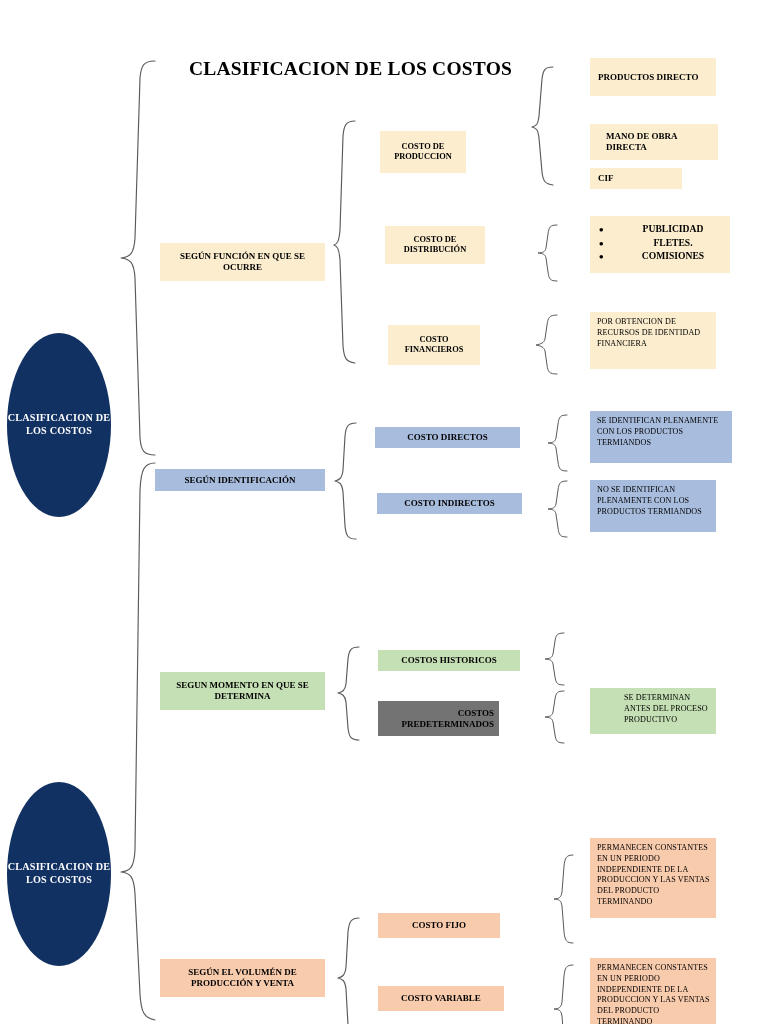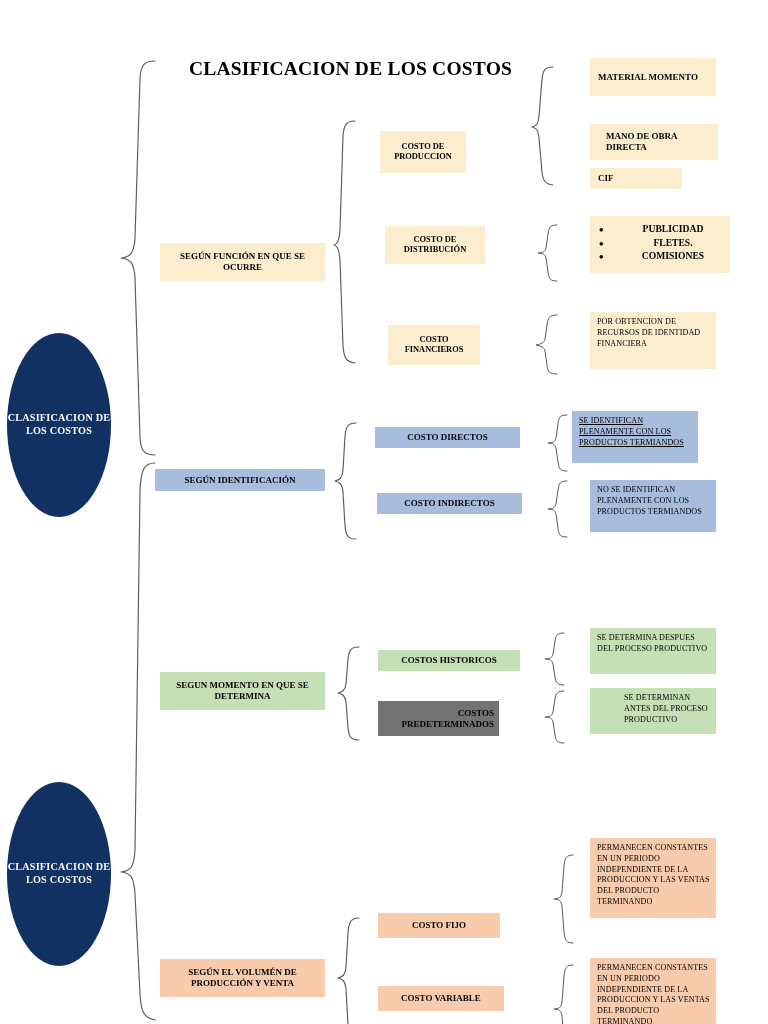--- a/index.html
+++ b/index.html
@@ -111,21 +111,21 @@
 
   <div class="node" style="left:380px; top:131px; width:86px; height:42px; background:#FBEDCE; font-size:8.4px;">
     <span>COSTO DE PRODUCCION</span>
   </div>
 
   <svg class="brace" style="left:530px; top:64px; width:26px; height:124px;" viewBox="0 0 26 124">
     <path d="M23 3 C15 3 13 6 12 15 L9 52 C8 61 6 62 2 63 C6 64 8 65 9 74 L12 108 C13 117 15 120 23 121"></path>
   </svg>
 
   <div class="node leftish" style="left:590px; top:58px; width:126px; height:38px; background:#FBEDCE; font-size:9px; padding-left:8px;">
-    <span>MATERIAL MOMENTO</span>
+    <span>PRODUCTOS DIRECTO</span>
   </div>
 
   <div class="node leftish" style="left:590px; top:124px; width:128px; height:36px; background:#FBEDCE; font-size:9px; padding-left:16px;">
     <span>MANO DE OBRA DIRECTA</span>
   </div>
 
   <div class="node leftish" style="left:590px; top:168px; width:92px; height:21px; background:#FBEDCE; font-size:9px; padding-left:8px;">
     <span>CIF</span>
   </div>
 
@@ -166,21 +166,21 @@
   </svg>
 
   <div class="node" style="left:375px; top:427px; width:145px; height:21px; background:#A8BDDE; font-size:9px;">
     <span>COSTO DIRECTOS</span>
   </div>
 
   <svg class="brace thin" style="left:546px; top:412px; width:24px; height:62px;" viewBox="0 0 24 62">
     <path d="M21 3 C14 3 13 5 12 12 L10 26 C9 30 7 30.5 2 31 C7 31.5 9 32 10 36 L12 50 C13 57 14 59 21 59"></path>
   </svg>
 
-  <div class="node desc" style="left:572px; top:411px; width:126px; height:52px; background:#A8BDDE; font-size:8.1px;text-decoration:underline;">
+  <div class="node desc" style="left:590px; top:411px; width:142px; height:52px; background:#A8BDDE; font-size:8.1px;">
     <span>SE IDENTIFICAN PLENAMENTE CON LOS PRODUCTOS TERMIANDOS</span>
   </div>
 
   <div class="node" style="left:377px; top:493px; width:145px; height:21px; background:#A8BDDE; font-size:9px;">
     <span>COSTO INDIRECTOS</span>
   </div>
 
   <svg class="brace thin" style="left:546px; top:478px; width:24px; height:62px;" viewBox="0 0 24 62">
     <path d="M21 3 C14 3 13 5 12 12 L10 26 C9 30 7 30.5 2 31 C7 31.5 9 32 10 36 L12 50 C13 57 14 59 21 59"></path>
   </svg>
@@ -198,23 +198,20 @@
   </svg>
 
   <div class="node" style="left:378px; top:650px; width:142px; height:21px; background:#C5E0B4; font-size:9px;">
     <span>COSTOS HISTORICOS</span>
   </div>
 
   <svg class="brace thin" style="left:543px; top:630px; width:24px; height:58px;" viewBox="0 0 24 58">
     <path d="M21 3 C14 3 13 5 12 11 L10 24 C9 28 7 28.5 2 29 C7 29.5 9 30 10 34 L12 47 C13 53 14 55 21 55"></path>
   </svg>
 
-  <div class="node desc" style="left:590px; top:628px; width:126px; height:46px; background:#C5E0B4; font-size:8.1px;">
-    <span>SE DETERMINA DESPUES DEL PROCESO PRODUCTIVO</span>
-  </div>
 
   <div class="node" style="left:378px; top:701px; width:121px; height:35px; background:#737373; font-size:9px;text-align:right;">
     <span>COSTOS PREDETERMINADOS</span>
   </div>
 
   <svg class="brace thin" style="left:543px; top:688px; width:24px; height:58px;" viewBox="0 0 24 58">
     <path d="M21 3 C14 3 13 5 12 11 L10 24 C9 28 7 28.5 2 29 C7 29.5 9 30 10 34 L12 47 C13 53 14 55 21 55"></path>
   </svg>
 
   <div class="node desc" style="left:590px; top:688px; width:126px; height:46px; background:#C5E0B4; font-size:8.1px;padding-left:34px;">

